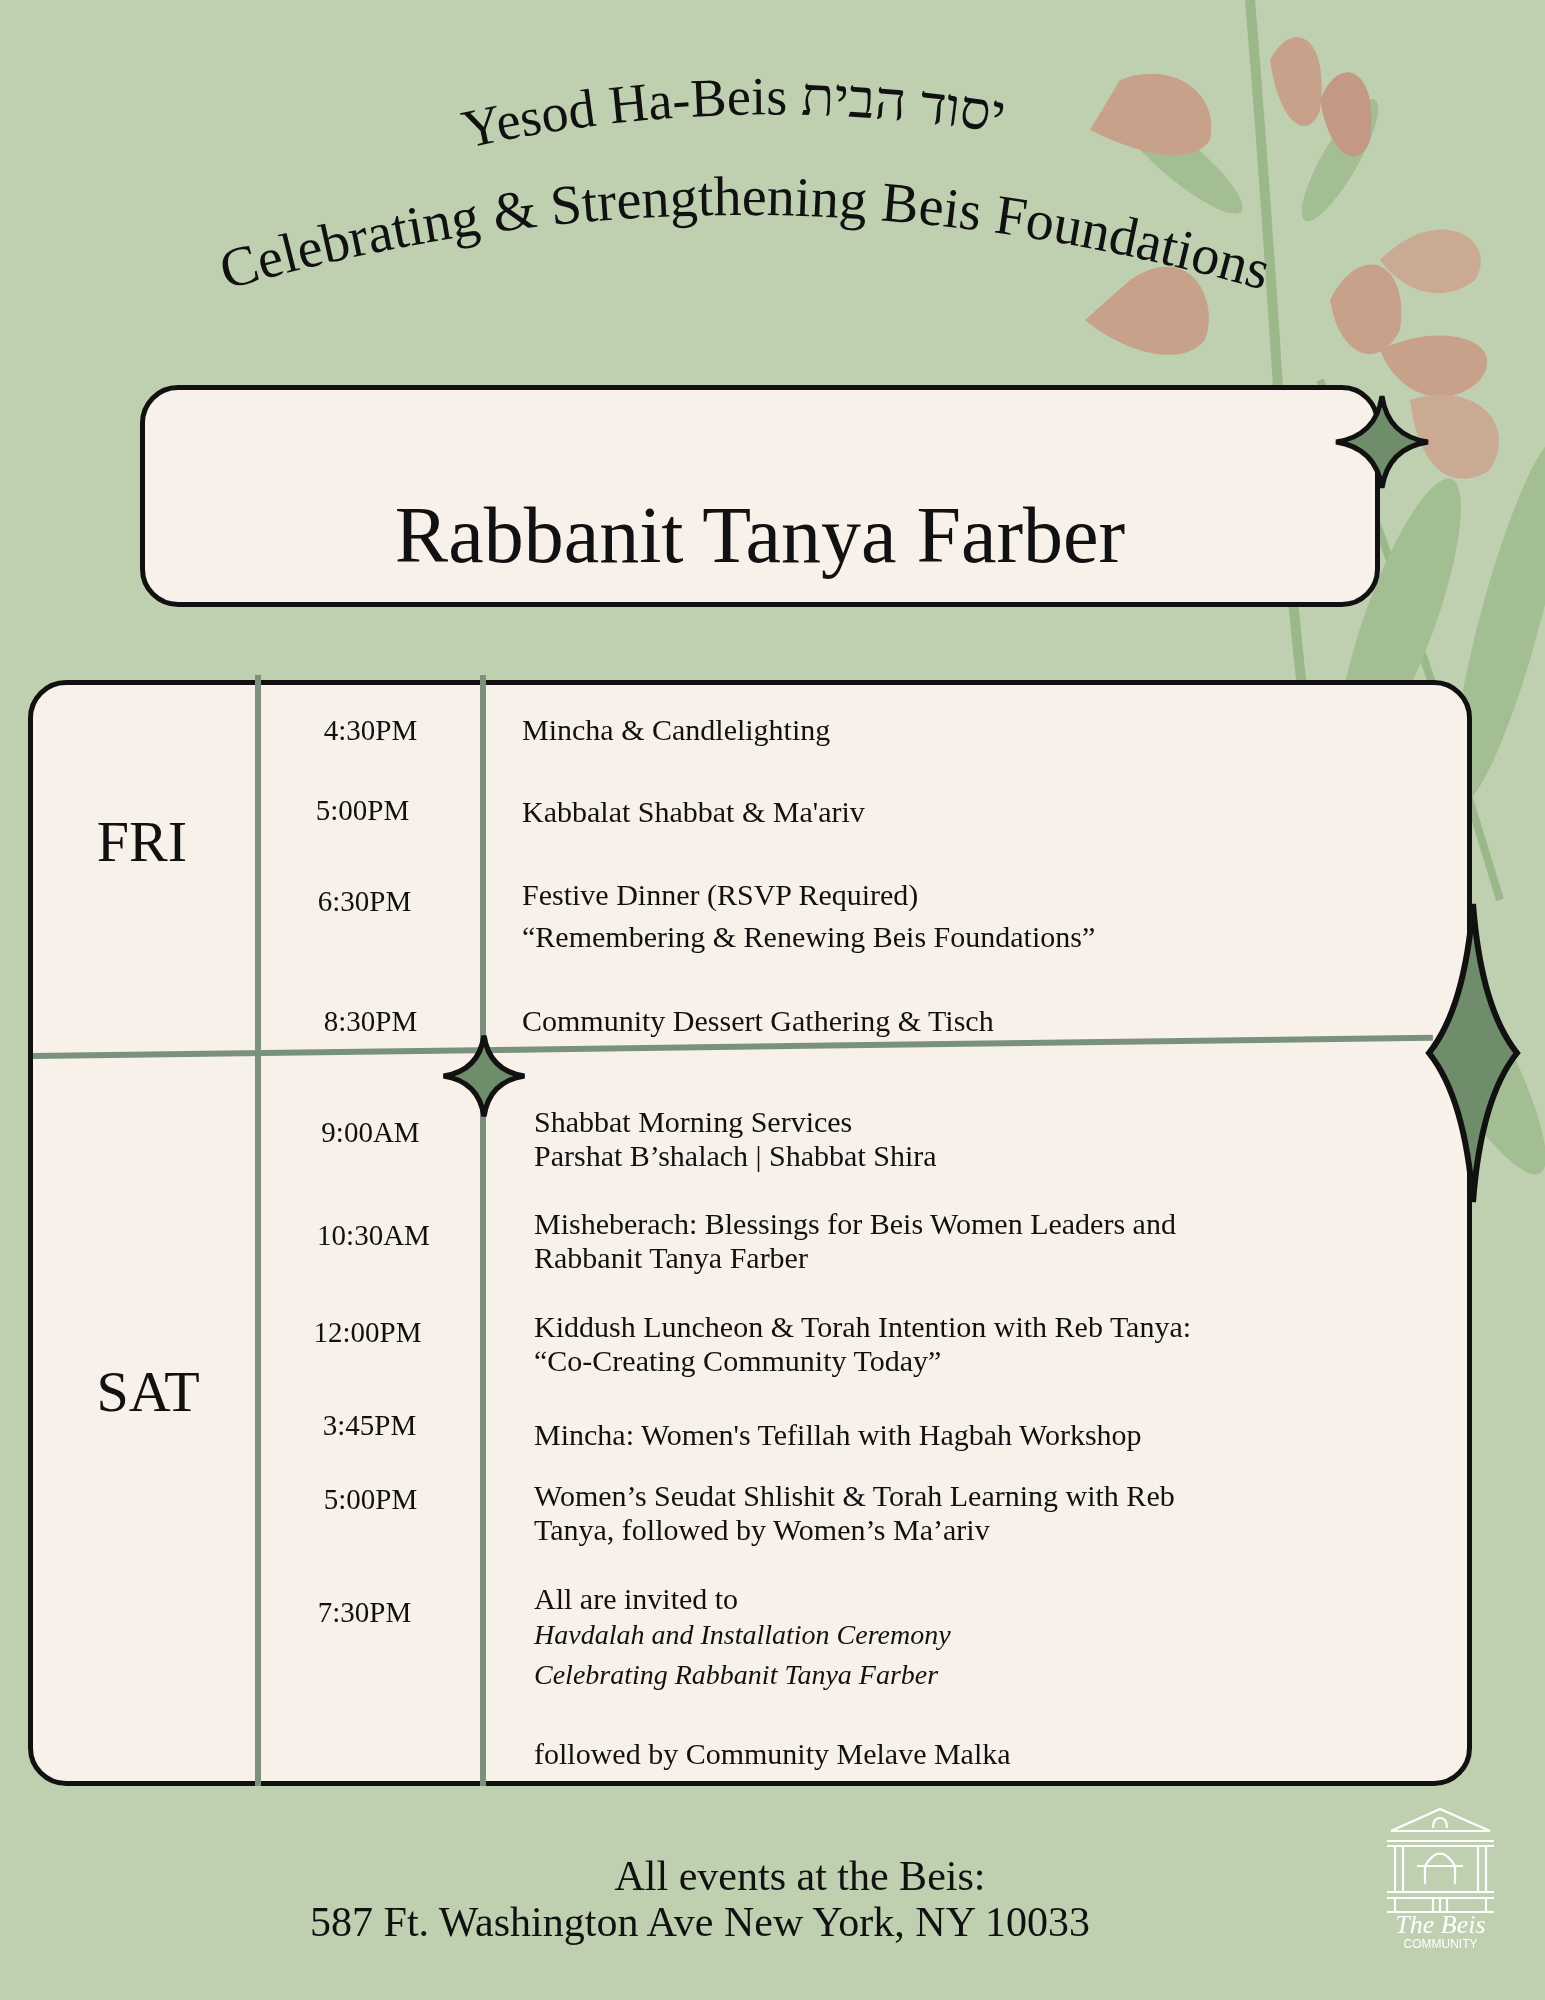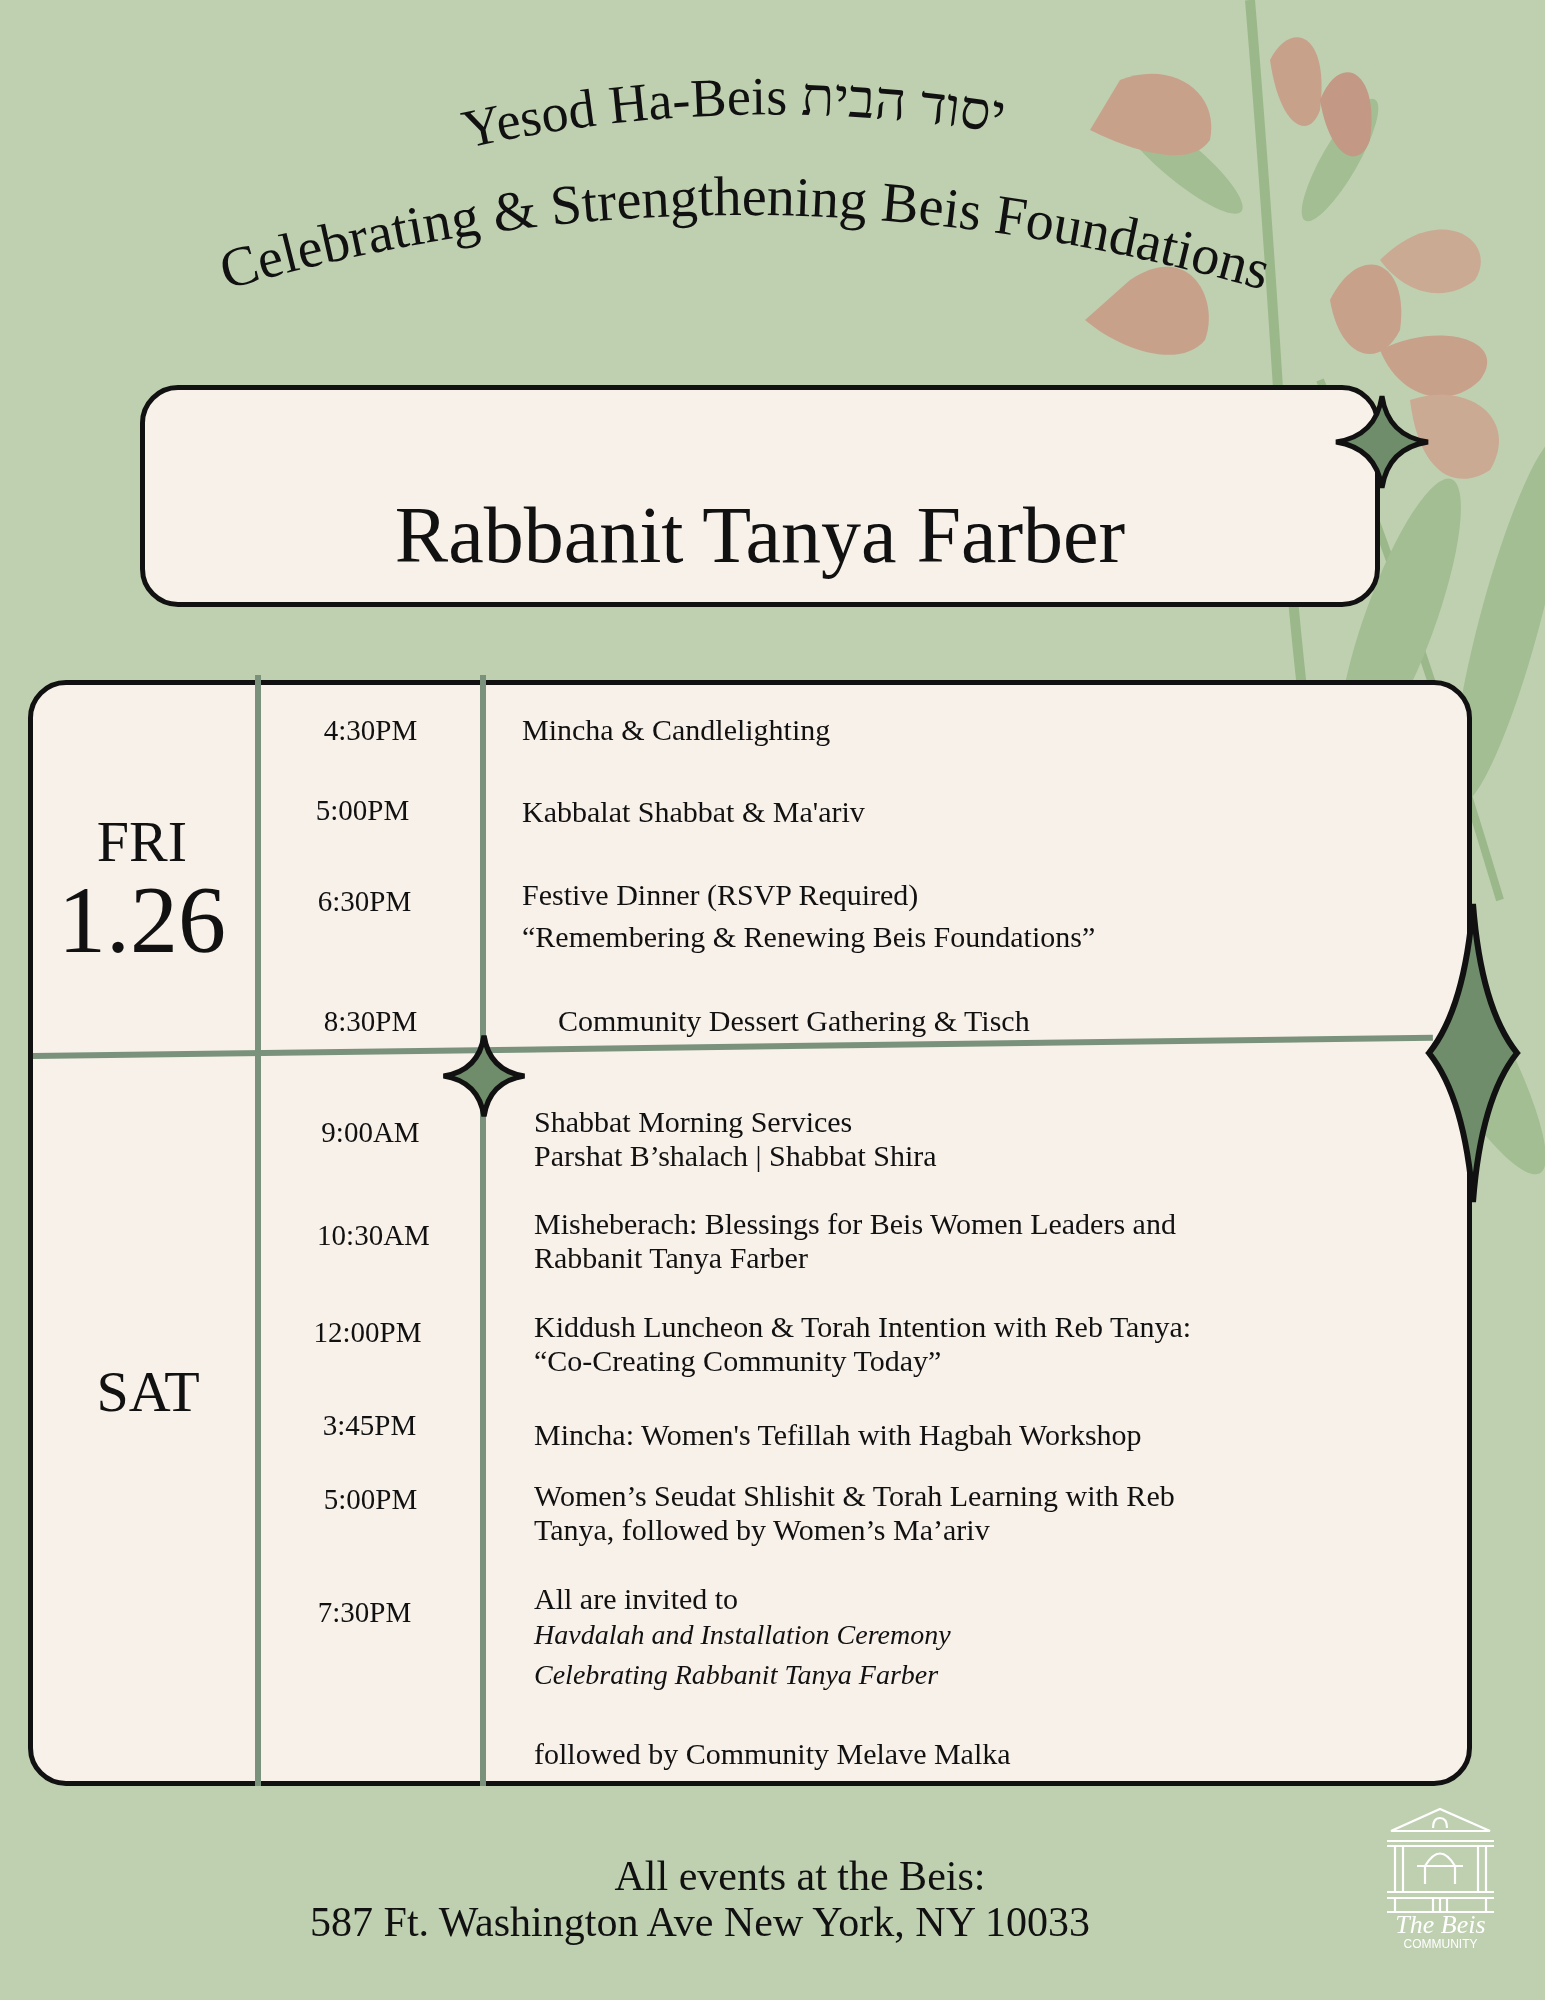--- a/index.html
+++ b/index.html
@@ -74,38 +74,37 @@
   <path d="M50 4 Q56 44 96 50 Q56 56 50 96 Q44 56 4 50 Q44 44 50 4 Z" fill="#6f8d6b" stroke="#111" stroke-width="5" stroke-linejoin="miter"></path>
 </svg>
 
 <div class="sched"></div>
 <div class="vline" style="left:255px;"></div>
 <div class="vline" style="left:480px;"></div>
 <div class="hline"></div>
 
 <div class="day" style="left:27px;top:812px;">
   <div class="dname">FRI</div>
-  <div class="ddate">1.26</div>
 </div>
 <div class="day" style="left:33px;top:1362px;">
   <div class="dname">SAT</div>
 </div>
 
 <div class="time" style="left:258px;top:713px;">4:30PM</div>
 <div class="ev f" style="top:713px;">Mincha &amp; Candlelighting</div>
 
 <div class="time" style="left:250px;top:793px;">5:00PM</div>
 <div class="ev f" style="top:795px;">Kabbalat Shabbat &amp; Ma'ariv</div>
 
 <div class="time" style="left:252px;top:884px;">6:30PM</div>
 <div class="ev f" style="top:878px;">Festive Dinner (RSVP Required)</div>
 <div class="ev f" style="top:920px;">“Remembering &amp; Renewing Beis Foundations”</div>
 
 <div class="time" style="left:258px;top:1004px;">8:30PM</div>
-<div class="ev f" style="top:1004px;margin-left:36px;">Community Dessert Gathering &amp; Tisch</div>
+<div class="ev f" style="top:1004px;">Community Dessert Gathering &amp; Tisch</div>
 
 <div class="time" style="left:258px;top:1115px;">9:00AM</div>
 <div class="ev s" style="top:1105px;">Shabbat Morning Services</div>
 <div class="ev s" style="top:1139px;text-align:center;">Parshat B’shalach | Shabbat Shira</div>
 
 <div class="time" style="left:261px;top:1218px;">10:30AM</div>
 <div class="ev s" style="top:1207px;">Misheberach: Blessings for Beis Women  Leaders and</div>
 <div class="ev s" style="top:1241px;">Rabbanit Tanya Farber</div>
 
 <div class="time" style="left:255px;top:1315px;">12:00PM</div>

